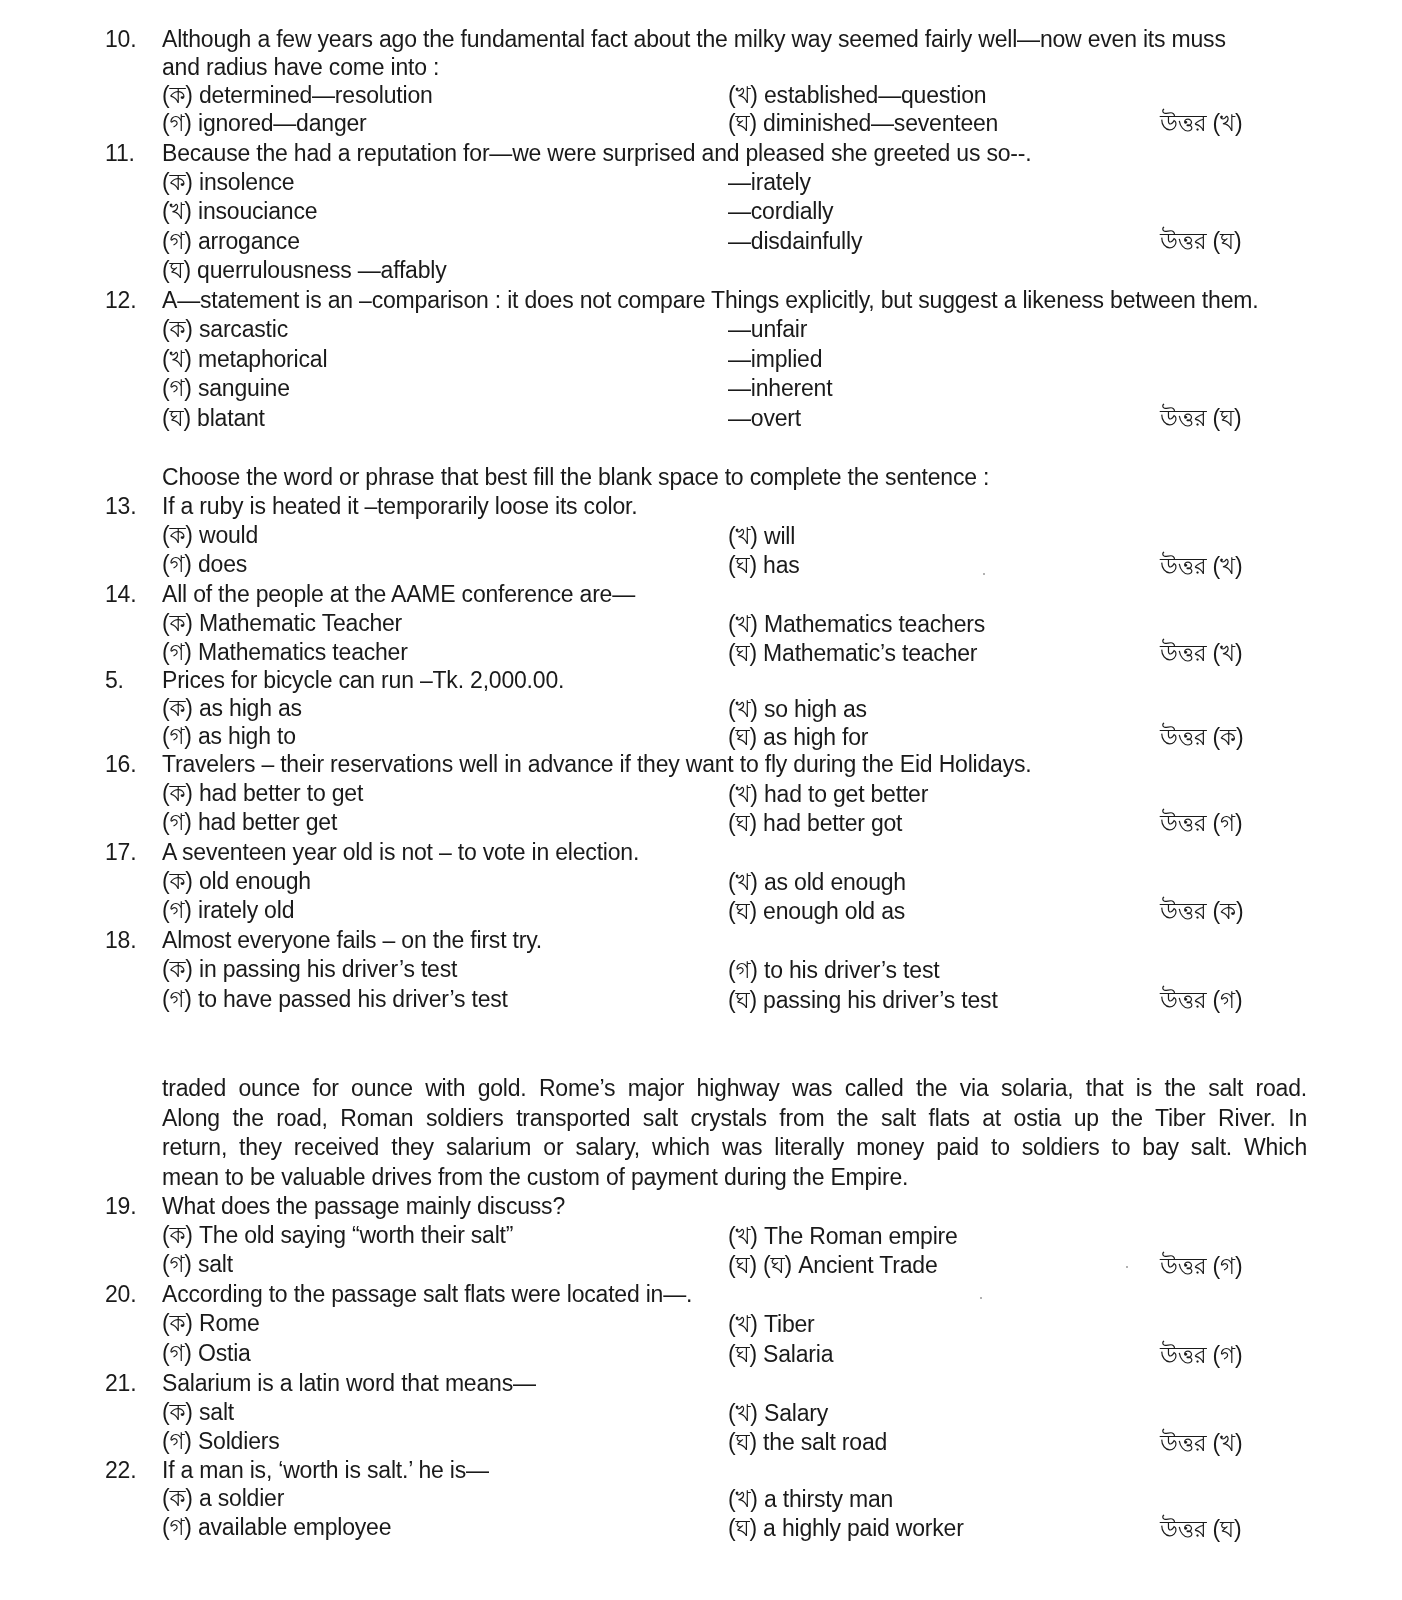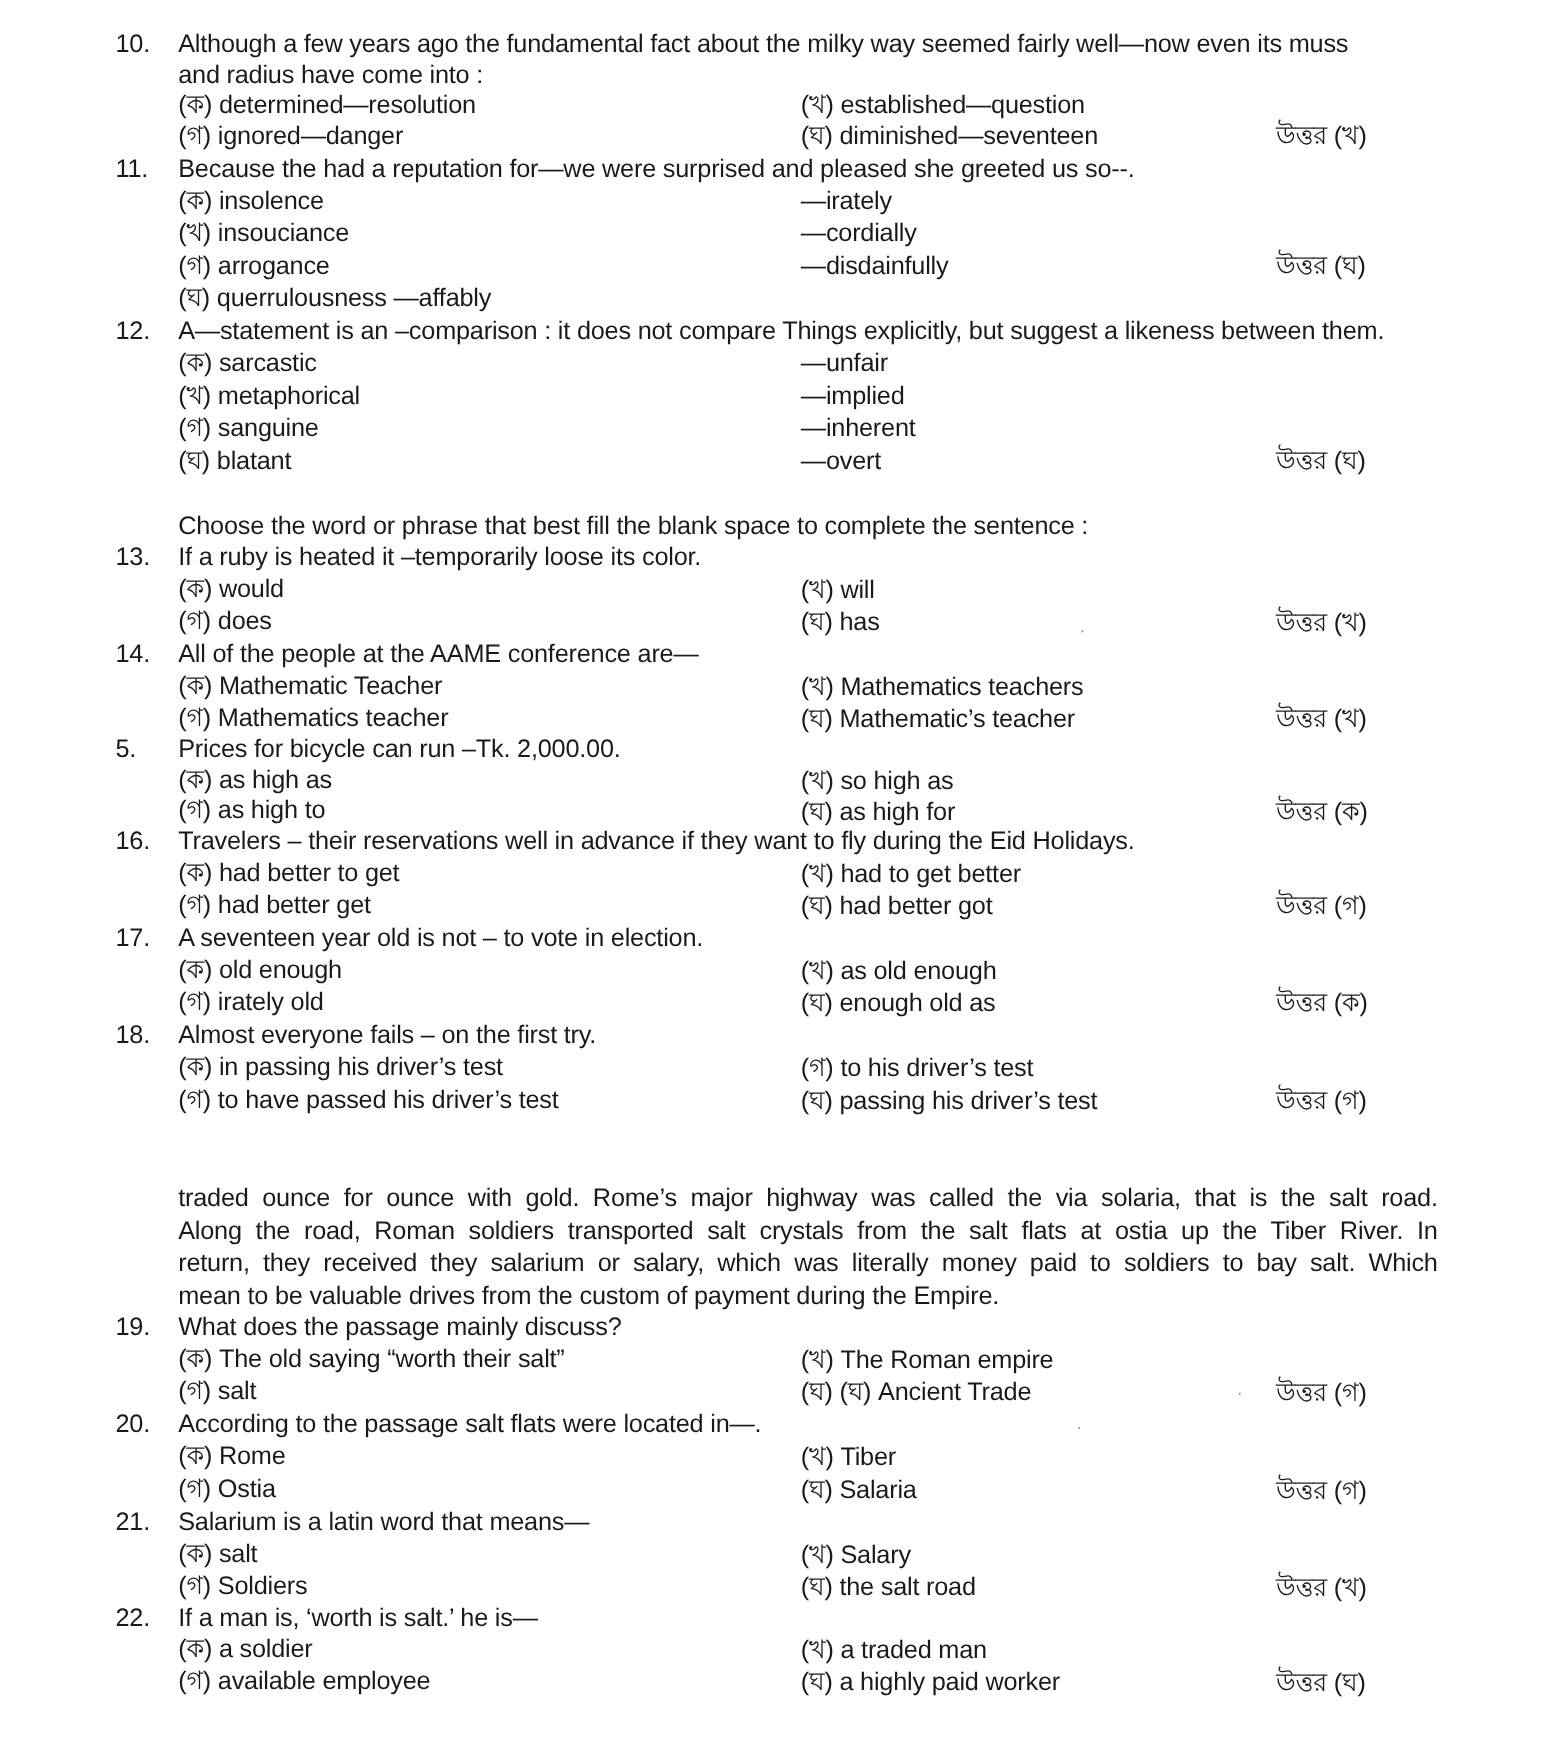--- a/index.html
+++ b/index.html
@@ -128,21 +128,21 @@
   <div class="line qtext" style="top:1369px">Salarium is a latin word that means—</div>
   <div class="line col1" style="top:1398px">(ক) salt</div>
   <div class="line col2" style="top:1399px">(খ) Salary</div>
   <div class="line col1" style="top:1427px">(গ) Soldiers</div>
   <div class="line col2" style="top:1428px">(ঘ) the salt road</div>
   <div class="line ans" style="top:1429px">উত্তর (খ)</div>
 
   <div class="line qnum" style="top:1456px">22.</div>
   <div class="line qtext" style="top:1456px">If a man is, ‘worth is salt.’ he is—</div>
   <div class="line col1" style="top:1484px">(ক) a soldier</div>
-  <div class="line col2" style="top:1485px">(খ) a traded man</div>
+  <div class="line col2" style="top:1485px">(খ) a thirsty man</div>
   <div class="line col1" style="top:1513px">(গ) available employee</div>
   <div class="line col2" style="top:1514px">(ঘ) a highly paid worker</div>
   <div class="line ans" style="top:1515px">উত্তর (ঘ)</div>
 
   <div class="speck" style="left:983px;top:573px"></div>
   <div class="speck" style="left:1126px;top:1266px"></div>
   <div class="speck" style="left:980px;top:1297px"></div>
 </div>
 
 </body></html>

